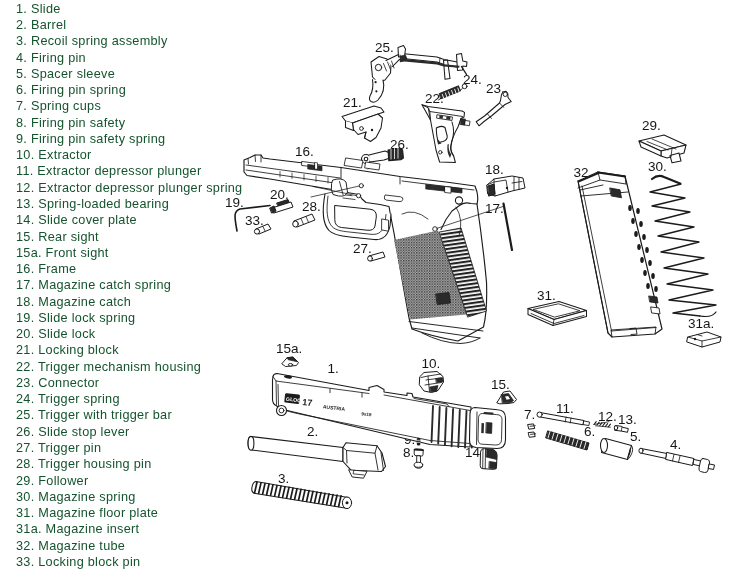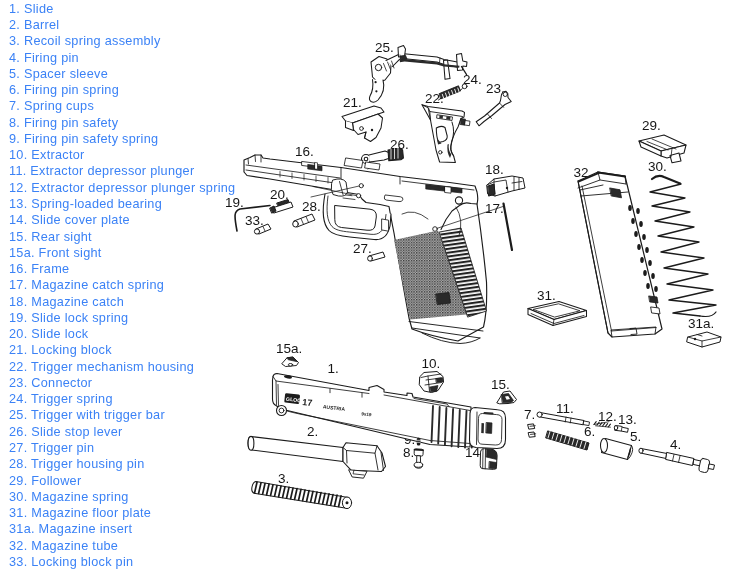--- a/index.html
+++ b/index.html
@@ -1,17 +1,17 @@
 <!DOCTYPE html>
 <html><head>
 <meta charset="utf-8">
 <style>
 html,body{margin:0;padding:0;background:#fff;}
 body{width:736px;height:574px;position:relative;font-family:"Liberation Sans",sans-serif;}
-#list{position:absolute;left:9px;top:0.8px;font-size:12.7px;line-height:16.27px;letter-spacing:0.28px;color:#3b82f6;white-space:pre;}
+#list{position:absolute;left:16px;top:0.8px;font-size:12.7px;line-height:16.27px;letter-spacing:0.28px;color:#14532d;white-space:pre;}
 #art{position:absolute;left:0;top:0;}
 .lb{font-size:13.5px;fill:#161616;}
 </style>
 </head>
 <body>
 <div id="list">1. Slide
 2. Barrel
 3. Recoil spring assembly
 4. Firing pin
 5. Spacer sleeve

